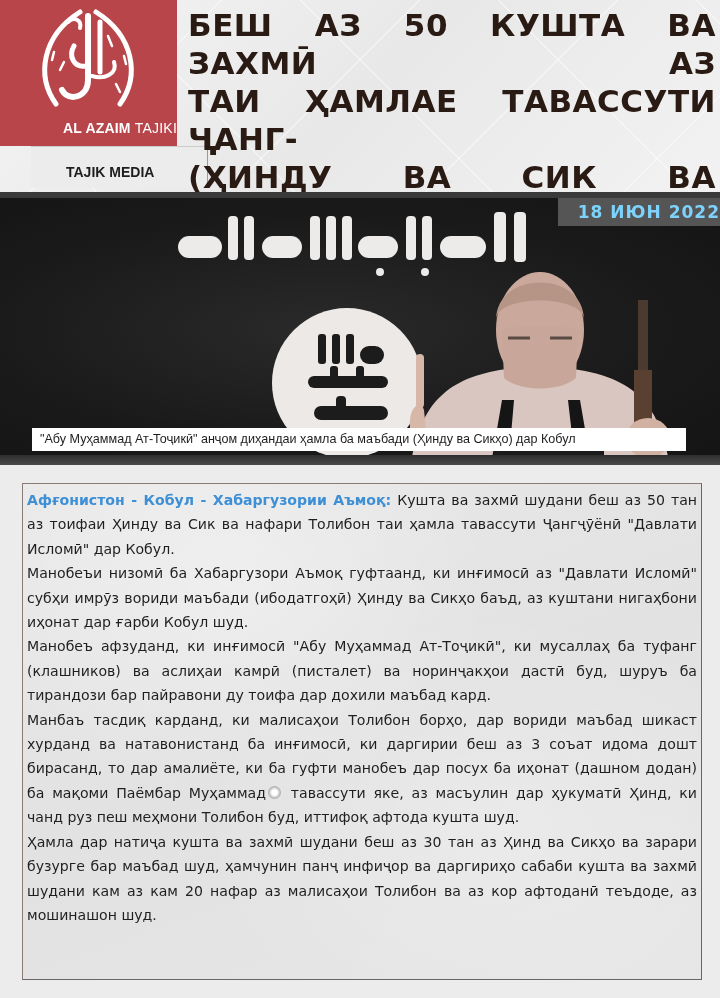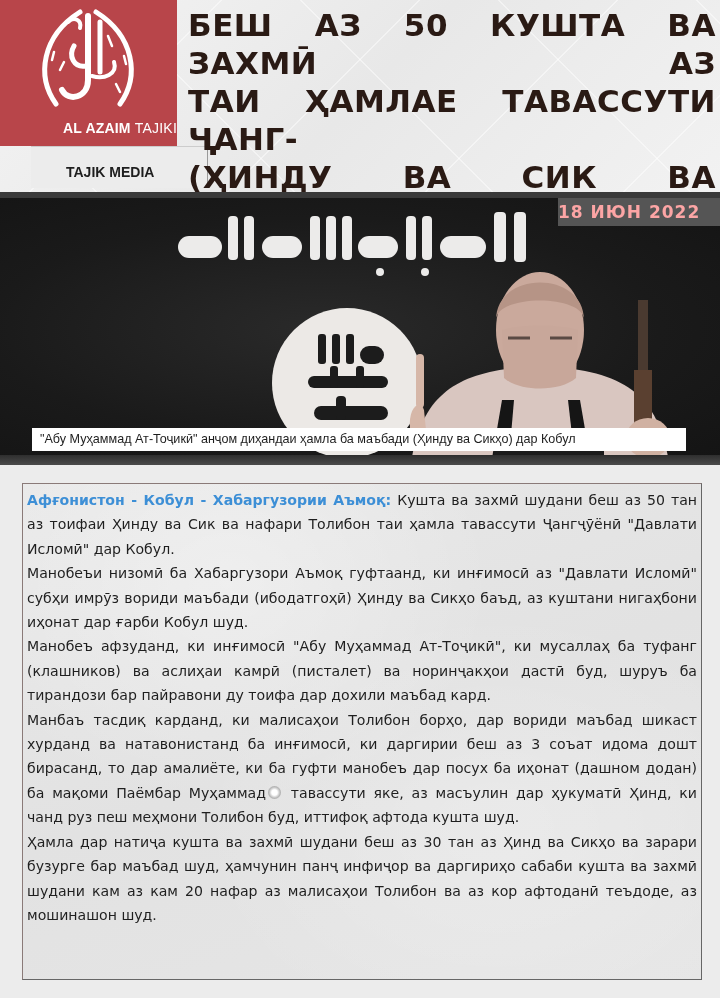--- a/index.html
+++ b/index.html
@@ -33,22 +33,22 @@
 
   
   .photo { position: absolute; left: 0; top: 198px; width: 720px; height: 262px;
     background: radial-gradient(ellipse at 45% 50%, #2a2a2a 0%, #1a1a1a 60%, #141414 100%); overflow: hidden; }
   .flag-top-text { position: absolute; left: 170px; top: 8px; width: 370px; height: 72px; }
   .seal { position: absolute; left: 272px; top: 110px; width: 150px; height: 150px;
     border-radius: 50%; background: #ece9e6; }
   .seal-text { position: absolute; left: 300px; top: 128px; width: 100px; height: 110px; }
   .person { position: absolute; left: 390px; top: 62px; width: 300px; height: 210px; }
   .date-badge { position: absolute; right: 0; top: 0; width: 162px; height: 28px;
-    background: #555; color: #fca5a5; font-family: "DejaVu Sans", sans-serif; font-weight: bold;
-    font-size: 17px; line-height: 28px; text-align: left; letter-spacing: 1px; }
+    background: #555; color: #7dd3fc; font-family: "DejaVu Sans", sans-serif; font-weight: bold;
+    font-size: 17px; line-height: 28px; text-align: right; letter-spacing: 1px; }
   .caption { position: absolute; left: 32px; top: 230px; width: 654px; height: 23px;
     background: #fff; color: #1d1d1d; font-size: 12.6px; line-height: 23px; padding-left: 8px; white-space: nowrap; }
   .photo-bottom { position: absolute; left: 0; top: 455px; width: 720px; height: 10px;
     background: linear-gradient(#2e2e2e, #4a4a4a); }
 
   
   .article { position: absolute; left: 22px; top: 483px; width: 680px; height: 497px;
     background: linear-gradient(160deg, #e9e9e9 0%, #e2e2e2 50%, #e6e6e6 100%);
     border: 1px solid #8a7a78; border-right-color: #666; border-bottom-color: #666; }
   .article::before { content: ""; position: absolute; inset: 0;

